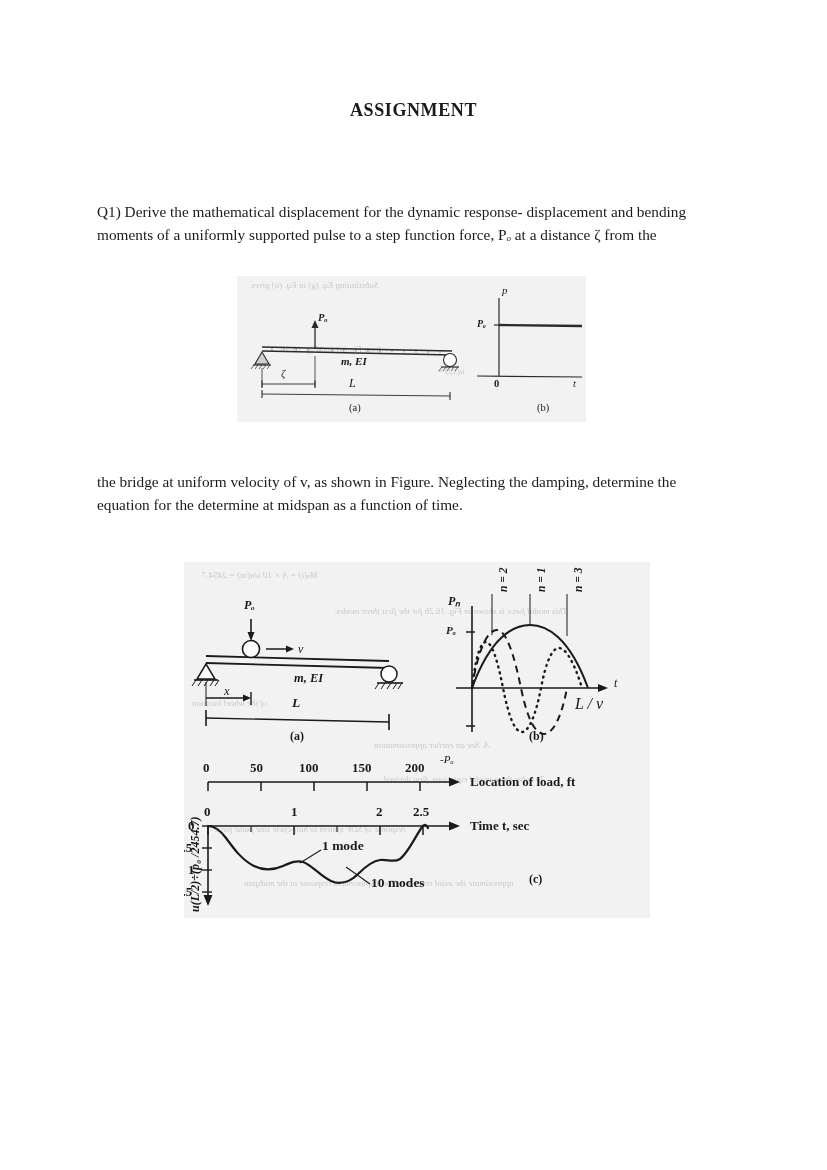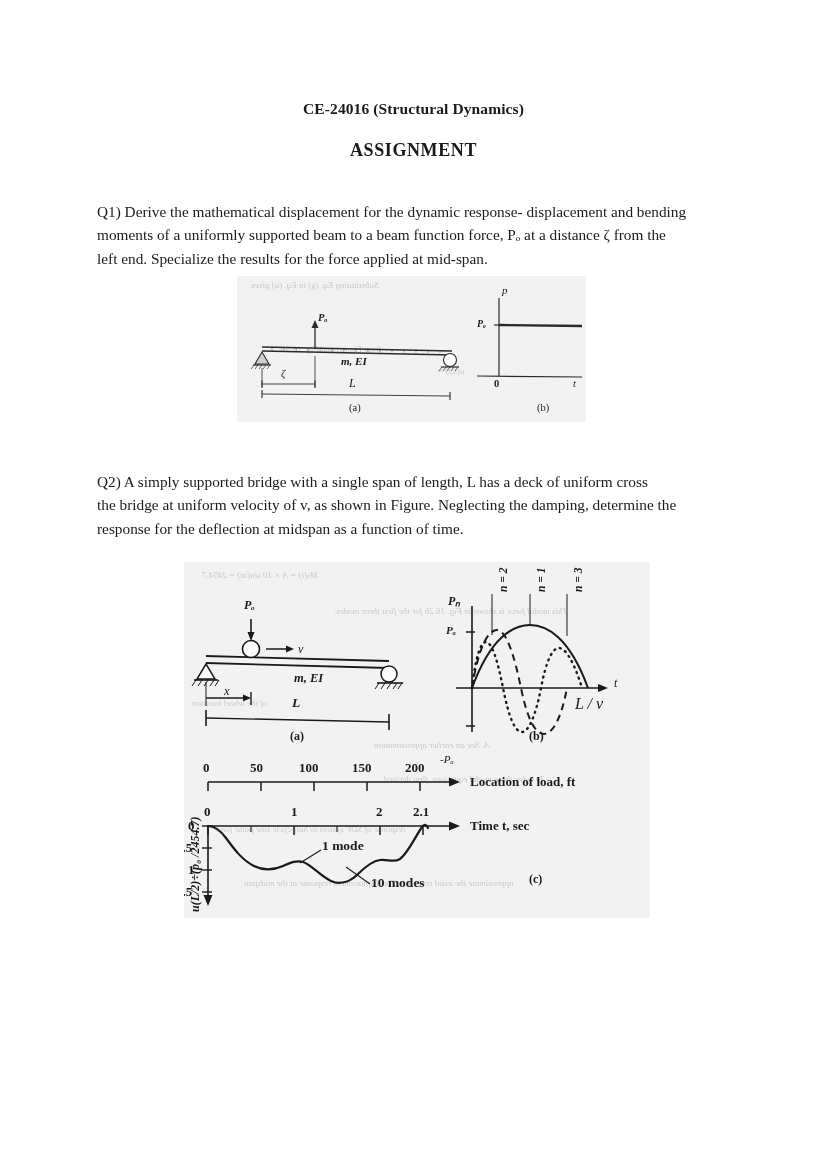--- a/index.html
+++ b/index.html
@@ -99,28 +99,26 @@
     transform-origin: 0 0;
     transform: rotate(-90deg);
   }
 </style>
 </head>
 <body>
 
 <div class="page">
 
   <div class="header-block">
-    <div class="doc-title">CE-24016 (Structural Dynamics)</div>
     <div class="doc-subtitle">ASSIGNMENT</div>
   </div>
 
   <div class="question" id="q1-block">
     <span class="q-line">Q1) Derive the mathematical displacement for the dynamic response- displacement and bending</span>
-    <span class="q-line">moments of a uniformly supported beam to a beam function force, Pₒ at a distance ζ from the</span>
-    <span class="q-line">left end. Specialize the results for the force applied at mid-span.</span>
+    <span class="q-line">moments of a uniformly supported pulse to a step function force, Pₒ at a distance ζ from the</span>
   </div>
 
   <div class="figure" id="figure-1">
 
     <div class="ghost" style="left:14px; top:4px;">Substituting Eq. (g) in Eq. (a) gives</div>
     <div class="ghost" style="left:40px; top:68px;">from Fig.(a) and Fig. 10.3.1.</div>
     <div class="ghost" style="left:200px; top:90px;">u(x,t) =</div>
 
     <svg class="fig-svg" width="349" height="146" viewBox="0 0 349 146">
       <g stroke="#2a2a2a" fill="none" stroke-width="1.1">
@@ -196,23 +194,22 @@
     <div class="fig-lbl" style="left:112px; top:126px; font-size:10.5px;">(a)</div>
 
     <div class="fig-lbl" style="left:265px; top:8px; font-size:11px; font-style:italic;">p</div>
     <div class="fig-lbl" style="left:240px; top:42px; font-size:10px; font-style:italic; font-weight:bold;">Pₒ</div>
     <div class="fig-lbl" style="left:257px; top:102px; font-size:10.5px; font-weight:bold;">0</div>
     <div class="fig-lbl" style="left:336px; top:102px; font-size:10.5px; font-style:italic;">t</div>
     <div class="fig-lbl" style="left:300px; top:126px; font-size:10.5px;">(b)</div>
   </div>
 
   <div class="question" id="q2-block">
-    <span class="q-line">Q2) A simply supported bridge with a single span of length, L has a deck of uniform cross</span>
     <span class="q-line">the bridge at uniform velocity of v, as shown in Figure. Neglecting the damping, determine the</span>
-    <span class="q-line">response for the deflection at midspan as a function of time.</span>
+    <span class="q-line">equation for the determine at midspan as a function of time.</span>
   </div>
 
   <div class="figure" id="figure-2">
 
     <div class="ghost" style="left:18px; top:8px;">Mₙ(t) = A × 10 sin(πt) = 2454.7</div>
     <div class="ghost" style="left:150px; top:44px;">This modal force is shown in Fig. 16.2b for the first three modes.</div>
     <div class="ghost" style="left:8px; top:136px;">of the wheel location</div>
     <div class="ghost" style="left:190px; top:178px;">A. See an earlier approximation</div>
     <div class="ghost" style="left:200px; top:212px;">To solve these modal equations, first derived</div>
     <div class="ghost" style="left:30px; top:262px;">response of SDF system to half-cycle sine pulse force</div>
@@ -349,21 +346,21 @@
     <div class="fig-lbl" style="left:19px;  top:198px; font-size:13px; font-weight:bold;">0</div>
     <div class="fig-lbl" style="left:66px;  top:198px; font-size:13px; font-weight:bold;">50</div>
     <div class="fig-lbl" style="left:115px; top:198px; font-size:13px; font-weight:bold;">100</div>
     <div class="fig-lbl" style="left:168px; top:198px; font-size:13px; font-weight:bold;">150</div>
     <div class="fig-lbl" style="left:221px; top:198px; font-size:13px; font-weight:bold;">200</div>
     <div class="fig-lbl" style="left:286px; top:212px; font-size:13px; font-weight:bold;">Location of load, ft</div>
 
     <div class="fig-lbl" style="left:20px;  top:242px; font-size:13px; font-weight:bold;">0</div>
     <div class="fig-lbl" style="left:107px; top:242px; font-size:13px; font-weight:bold;">1</div>
     <div class="fig-lbl" style="left:192px; top:242px; font-size:13px; font-weight:bold;">2</div>
-    <div class="fig-lbl" style="left:229px; top:242px; font-size:13px; font-weight:bold;">2.1</div>
+    <div class="fig-lbl" style="left:229px; top:242px; font-size:13px; font-weight:bold;">2.5</div>
     <div class="fig-lbl" style="left:286px; top:256px; font-size:13px; font-weight:bold;">Time t, sec</div>
 
     <div class="fig-lbl" style="left:4px;  top:256px; font-size:13px; font-weight:bold;">0</div>
     <div class="fig-lbl" style="left:-8px; top:278px; font-size:13px; font-weight:bold;">0.5</div>
     <div class="fig-lbl" style="left:4px;  top:300px; font-size:13px; font-weight:bold;">1</div>
     <div class="fig-lbl" style="left:-8px; top:322px; font-size:13px; font-weight:bold;">1.5</div>
 
     <div class="vert-lbl" style="left:4px; top:350px; font-size:12px; font-style:italic; font-weight:bold;">u(L/2)÷(p₀ /2454.7)</div>
 
     <div class="fig-lbl" style="left:138px; top:276px; font-size:13.5px; font-weight:bold;">1 mode</div>

